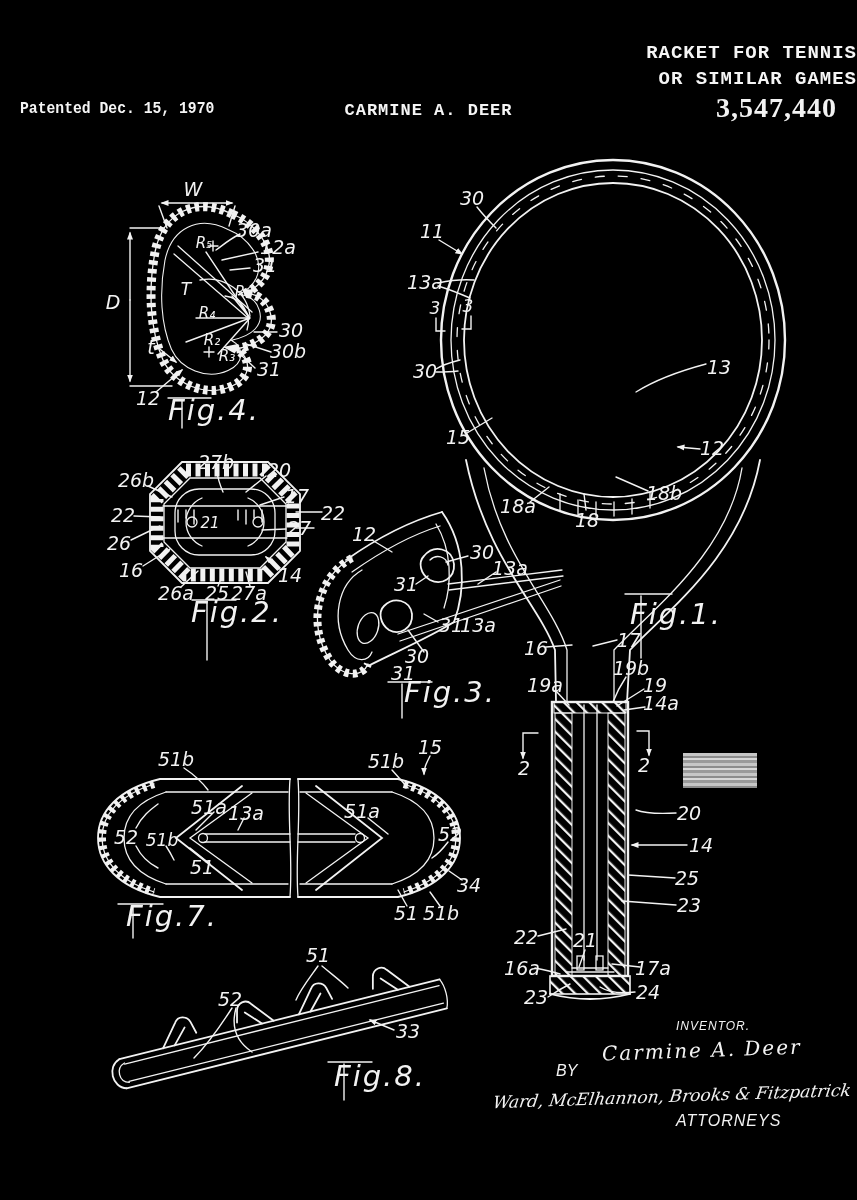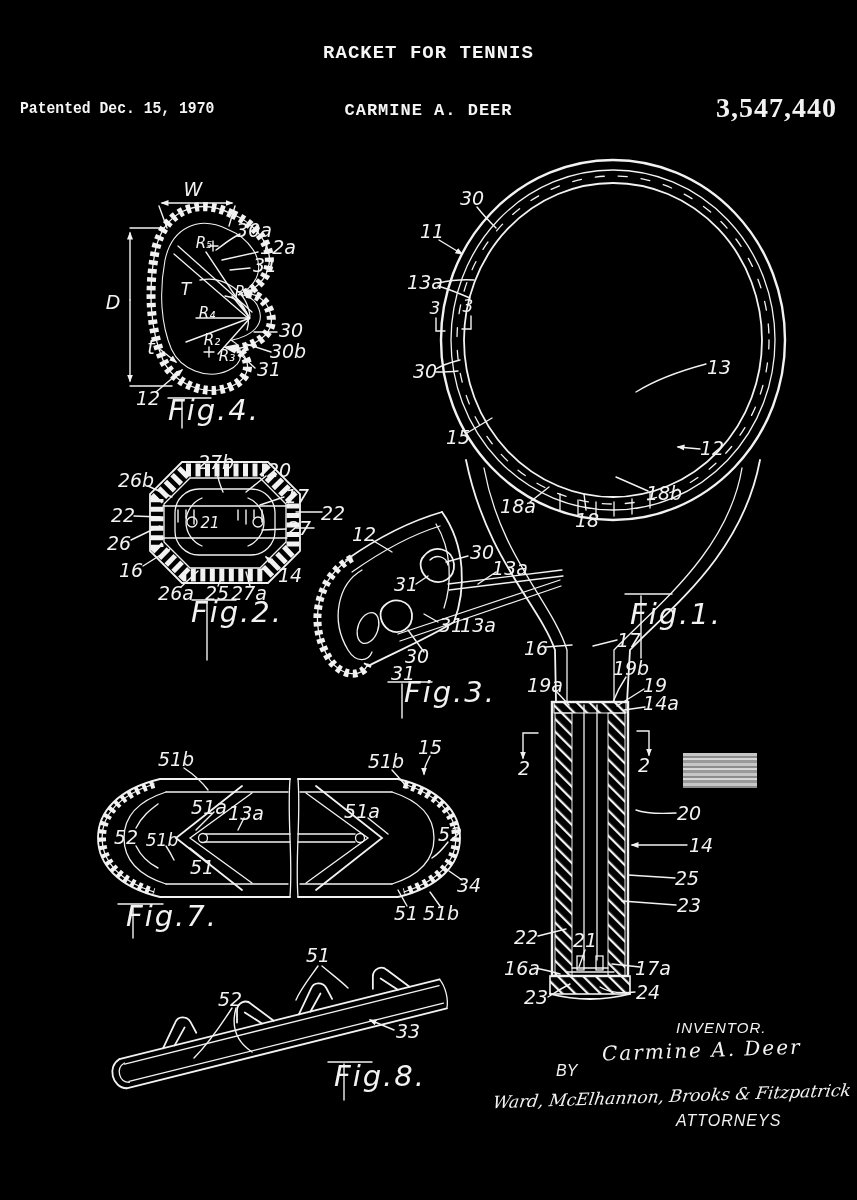--- a/index.html
+++ b/index.html
@@ -1,27 +1,27 @@
 <!DOCTYPE html>
 <html><head>
 <meta charset="utf-8">
 <style>
   html,body{margin:0;padding:0;background:#000;}
   #page{position:relative;width:857px;height:1200px;background:#000000;overflow:hidden;
         font-family:"DejaVu Sans",sans-serif;color:#f2f2f2;}
   .abs{position:absolute;}
   
   .typew{font-family:"Liberation Mono",monospace;font-weight:bold;color:#f5f5f5;}
-  #title{top:40px;left:0;width:100%;text-align:center;font-size:19px;line-height:26px;letter-spacing:1px;}
+  #title{top:40px;left:0;width:100%;text-align:right;font-size:19px;line-height:26px;letter-spacing:1px;}
   #patented{top:100px;left:20px;font-size:16px;letter-spacing:0px;transform:scaleX(0.92);transform-origin:left;}
   #inventor-top{top:101px;left:0;width:100%;text-align:center;font-size:17px;letter-spacing:1px;}
   #patnum{top:92px;right:20px;font-family:"Liberation Serif",serif;font-weight:bold;font-size:28px;letter-spacing:1px;margin-left:48px;}
   
   .sig{color:#f2f2f2;}
-  #inv-label{top:1019px;left:676px;font-size:15px;font-style:italic;letter-spacing:1px;font-family:"Liberation Sans",sans-serif;}
+  #inv-label{top:1019px;left:676px;font-size:12px;font-style:italic;letter-spacing:1px;font-family:"Liberation Sans",sans-serif;}
   #inv-name{top:1038px;left:602px;font-size:20px;font-style:italic;letter-spacing:2px;font-family:"DejaVu Serif",serif;transform:rotate(-2deg);}
   #by-label{top:1062px;left:556px;font-size:16px;font-style:italic;font-family:"Liberation Sans",sans-serif;text-align:right;}
   #att-sig{top:1086px;left:494px;font-size:17px;font-style:italic;font-family:"DejaVu Serif",serif;transform:skewX(-10deg) rotate(-2deg);white-space:nowrap;}
   #attorneys{top:1112px;left:676px;font-size:16px;font-style:italic;letter-spacing:1px;font-family:"Liberation Sans",sans-serif;text-align:center;}
   
   #scan-artifact{top:753px;left:683px;width:74px;height:35px;
      background:repeating-linear-gradient(180deg,#c6c6c6 0 3px,#8c8c8c 3px 5px,#d8d8d8 5px 7px,#9a9a9a 7px 10px);}
   
   svg{position:absolute;top:0;left:0;}
   svg text{font-family:"DejaVu Sans",sans-serif;font-style:italic;fill:#f2f2f2;font-size:19px;text-anchor:middle;}
@@ -34,20 +34,21 @@
   .lead{stroke:#f2f2f2;fill:none;stroke-width:1.4;stroke-linecap:round;}
   .hatchband{stroke:#f2f2f2;fill:none;stroke-linecap:butt;}
 </style>
 </head>
 <body>
 
 <div id="page">
 
   <div id="title" class="abs typew">
     <div>RACKET FOR TENNIS</div>
+    <div>OR SIMILAR GAMES</div>
   </div>
   <div id="patented" class="abs typew">Patented Dec. 15, 1970</div>
   <div id="inventor-top" class="abs typew">CARMINE A. DEER</div>
   <div id="patnum" class="abs">3,547,440</div>
 
   <svg width="857" height="1200" viewBox="0 0 857 1200">
     <defs>
       <pattern id="strings" patternUnits="userSpaceOnUse" width="23" height="23">
         <path d="M0,0 H23 M0,0 V23" stroke="#f2f2f2" stroke-width="2.3" fill="none"></path>
       </pattern>

